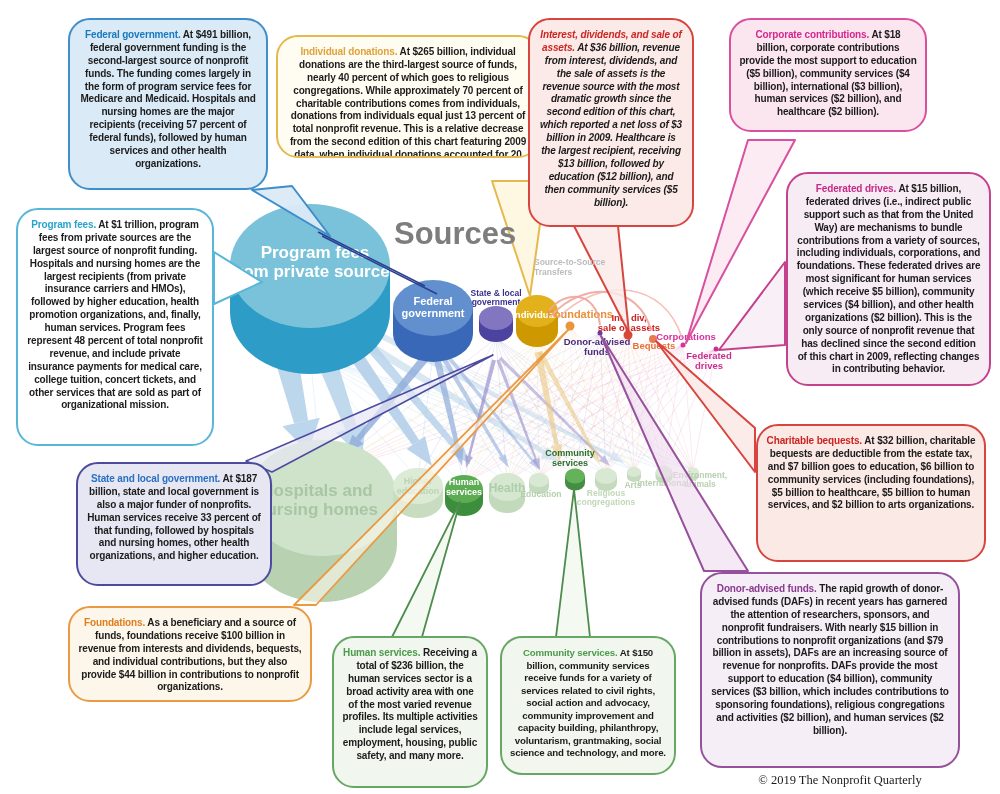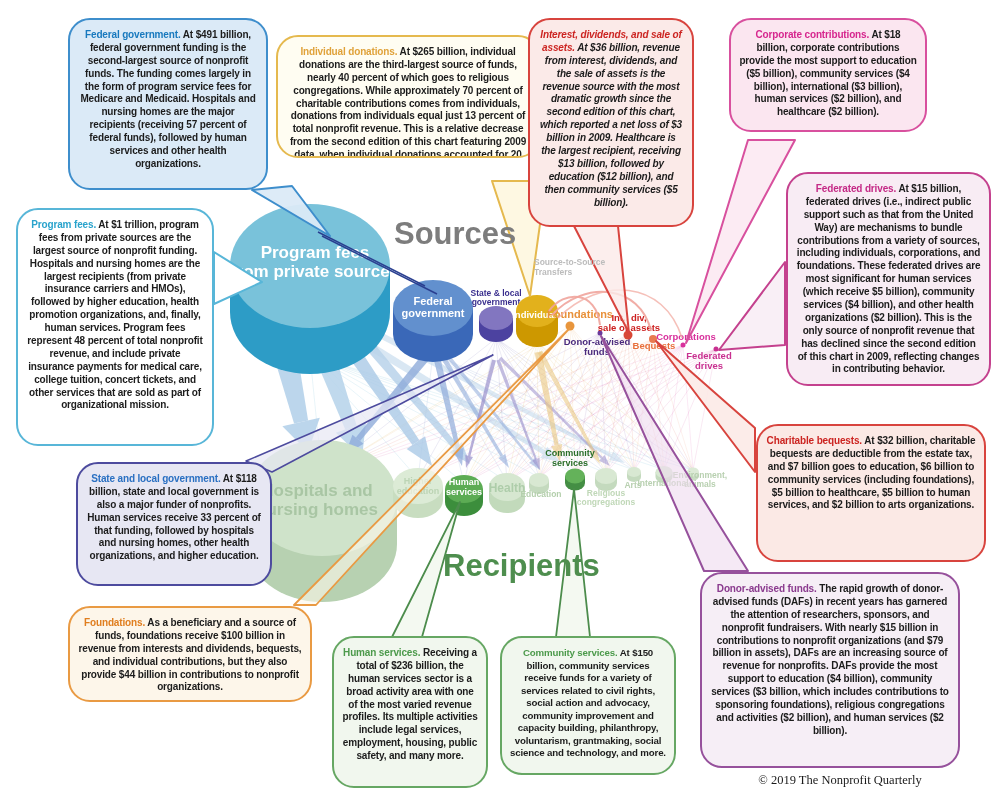--- a/index.html
+++ b/index.html
@@ -248,21 +248,20 @@
       <polygon points="246,461 272,472 493,355" fill="#e7e7f3" fill-opacity="0.7" stroke="#4d4b9e" stroke-width="1.5" stroke-linejoin="round"></polygon>
       <polygon points="755,428 755,472 656,341" fill="#fbe9e5" fill-opacity="0.85" stroke="#d8443e" stroke-width="2" stroke-linejoin="round"></polygon>
       <polygon points="294,605 316,605 570,328" fill="#fdf6ea" fill-opacity="0.6" stroke="#e99a43" stroke-width="1.8" stroke-linejoin="round"></polygon>
       <polygon points="704,571 748,571 601,336" fill="#eedaee" fill-opacity="0.6" stroke="#96519c" stroke-width="2" stroke-linejoin="round"></polygon>
       <polygon points="392,637 422,637 460,502" fill="#f1f7ee" fill-opacity="0.8" stroke="#4c8c4c" stroke-width="1.8" stroke-linejoin="round"></polygon>
       <polygon points="556,637 590,637 574,489" fill="#f1f7ee" fill-opacity="0.8" stroke="#4c8c4c" stroke-width="1.8" stroke-linejoin="round"></polygon>
     </g>
   </svg>
 
   <div class="hd" id="sources-heading">Sources</div>
-  <div class="hd" id="recipients-heading">Recipients</div>
   <div class="hd" id="transfers-label">Source-to-Source
 Transfers</div>
   <div id="copyright">© 2019 The Nonprofit Quarterly</div>
 
   <div class="co" id="co-federal" style="border-color: rgb(62, 142, 204); background: rgb(219, 234, 247);">
     <p class="cbody"><span class="ctitle" style="color: rgb(24, 121, 190);">Federal government.</span> <span>At $491 billion, federal government funding is the second-largest source of nonprofit funds. The funding comes largely in the form of program service fees for Medicare and Medicaid. Hospitals and nursing homes are the major recipients (receiving 57 percent of federal funds), followed by human services and other health organizations.</span></p>
   </div>
   <div class="co" id="co-individual" style="border-color: rgb(229, 185, 78); background: rgb(255, 253, 242);">
     <p class="cbody"><span class="ctitle" style="color: rgb(224, 162, 58);">Individual donations.</span> <span>At $265 billion, individual donations are the third-largest source of funds, nearly 40 percent of which goes to religious congregations. While approximately 70 percent of charitable contributions comes from individuals, donations from individuals equal just 13 percent of total nonprofit revenue. This is a relative decrease from the second edition of this chart featuring 2009 data, when individual donations accounted for 20 percent of total nonprofit revenue.</span></p>
   </div>
@@ -272,21 +271,21 @@
   <div class="co" id="co-corporate" style="border-color: rgb(216, 80, 158); background: rgb(251, 230, 240);">
     <p class="cbody"><span class="ctitle" style="color: rgb(214, 38, 142);">Corporate contributions.</span> <span>At $18 billion, corporate contributions provide the most support to education ($5 billion), community services ($4 billion), international ($3 billion), human services ($2 billion), and healthcare ($2 billion).</span></p>
   </div>
   <div class="co" id="co-federated" style="border-color: rgb(196, 65, 142); background: rgb(248, 236, 244);">
     <p class="cbody"><span class="ctitle" style="color: rgb(196, 42, 134);">Federated drives.</span> <span>At $15 billion, federated drives (i.e., indirect public support such as that from the United Way) are mechanisms to bundle contributions from a variety of sources, including individuals, corporations, and foundations. These federated drives are most significant for human services (which receive $5 billion), community services ($4 billion), and other health organizations ($2 billion). This is the only source of nonprofit revenue that has declined since the second edition of this chart in 2009, reflecting changes in contributing behavior.</span></p>
   </div>
   <div class="co" id="co-program" style="border-color: rgb(88, 182, 216); background: rgb(255, 255, 255);">
     <p class="cbody"><span class="ctitle" style="color: rgb(41, 163, 204);">Program fees.</span> <span>At $1 trillion, program fees from private sources are the largest source of nonprofit funding. Hospitals and nursing homes are the largest recipients (from private insurance carriers and HMOs), followed by higher education, health promotion organizations, and, finally, human services. Program fees represent 48 percent of total nonprofit revenue, and include private insurance payments for medical care, college tuition, concert tickets, and other services that are sold as part of organizational mission.</span></p>
   </div>
   <div class="co" id="co-statelocal" style="border-color: rgb(77, 75, 158); background: rgb(231, 231, 243);">
-    <p class="cbody"><span class="ctitle" style="color: rgb(42, 112, 194);">State and local government.</span> <span>At $118 billion, state and local government is also a major funder of nonprofits. Human services receive 33 percent of that funding, followed by hospitals and nursing homes, other health organizations, and higher education.</span></p>
+    <p class="cbody"><span class="ctitle" style="color: rgb(42, 112, 194);">State and local government.</span> <span>At $187 billion, state and local government is also a major funder of nonprofits. Human services receive 33 percent of that funding, followed by hospitals and nursing homes, other health organizations, and higher education.</span></p>
   </div>
   <div class="co" id="co-bequests" style="border-color: rgb(216, 68, 62); background: rgb(251, 233, 229);">
     <p class="cbody"><span class="ctitle" style="color: rgb(204, 36, 33);">Charitable bequests.</span> <span>At $32 billion, charitable bequests are deductible from the estate tax, and $7 billion goes to education, $6 billion to community services (including foundations), $5 billion to healthcare, $5 billion to human services, and $2 billion to arts organizations.</span></p>
   </div>
   <div class="co" id="co-foundations" style="border-color: rgb(233, 154, 67); background: rgb(253, 246, 234);">
     <p class="cbody"><span class="ctitle" style="color: rgb(224, 126, 31);">Foundations.</span> <span>As a beneficiary and a source of funds, foundations receive $100 billion in revenue from interests and dividends, bequests, and individual contributions, but they also provide $44 billion in contributions to nonprofit organizations.</span></p>
   </div>
   <div class="co" id="co-daf" style="border-color: rgb(150, 81, 156); background: rgb(246, 238, 246);">
     <p class="cbody"><span class="ctitle" style="color: rgb(138, 58, 142);">Donor-advised funds.</span> <span>The rapid growth of donor-advised funds (DAFs) in recent years has garnered the attention of researchers, sponsors, and nonprofit fundraisers. With nearly $15 billion in contributions to nonprofit organizations (and $79 billion in assets), DAFs are an increasing source of revenue for nonprofits. DAFs provide the most support to education ($4 billion), community services ($3 billion, which includes contributions to sponsoring foundations), religious congregations and activities ($2 billion), and human services ($2 billion).</span></p>
   </div>

